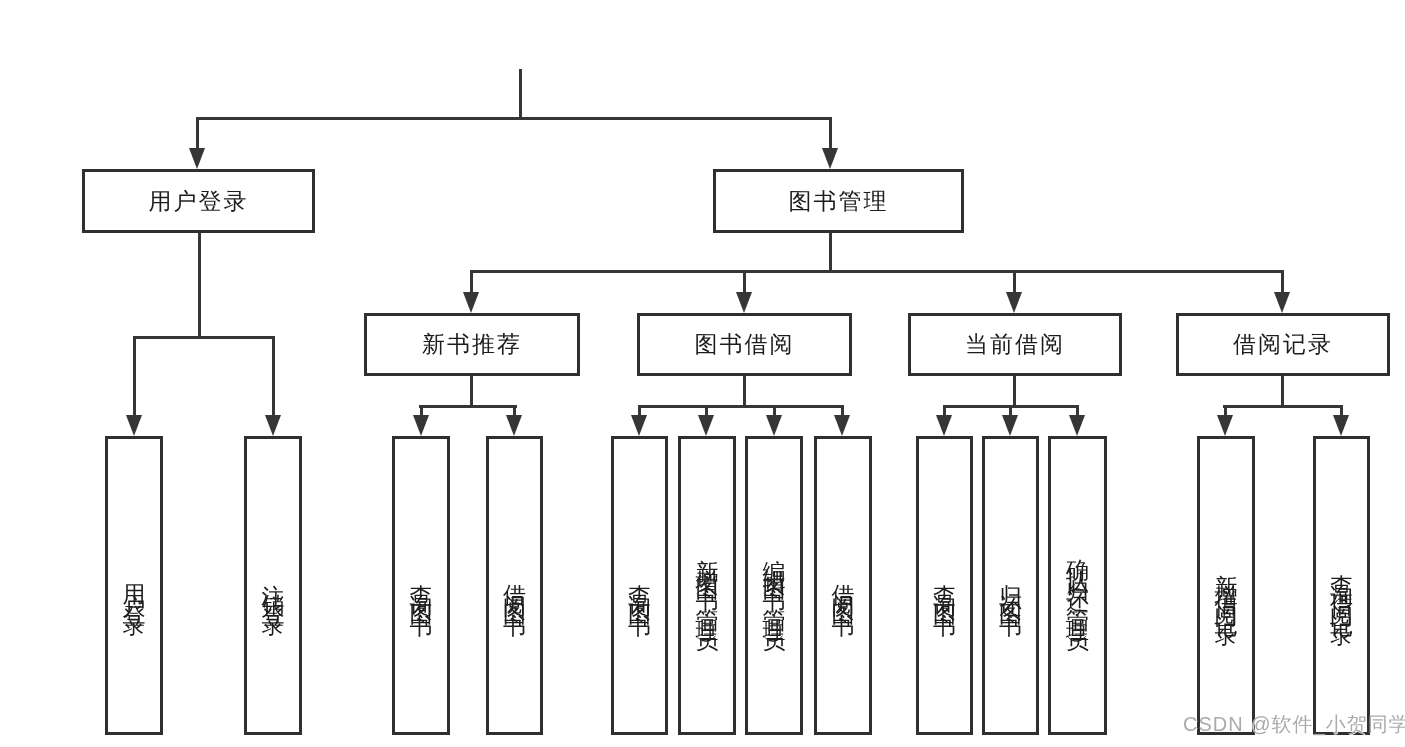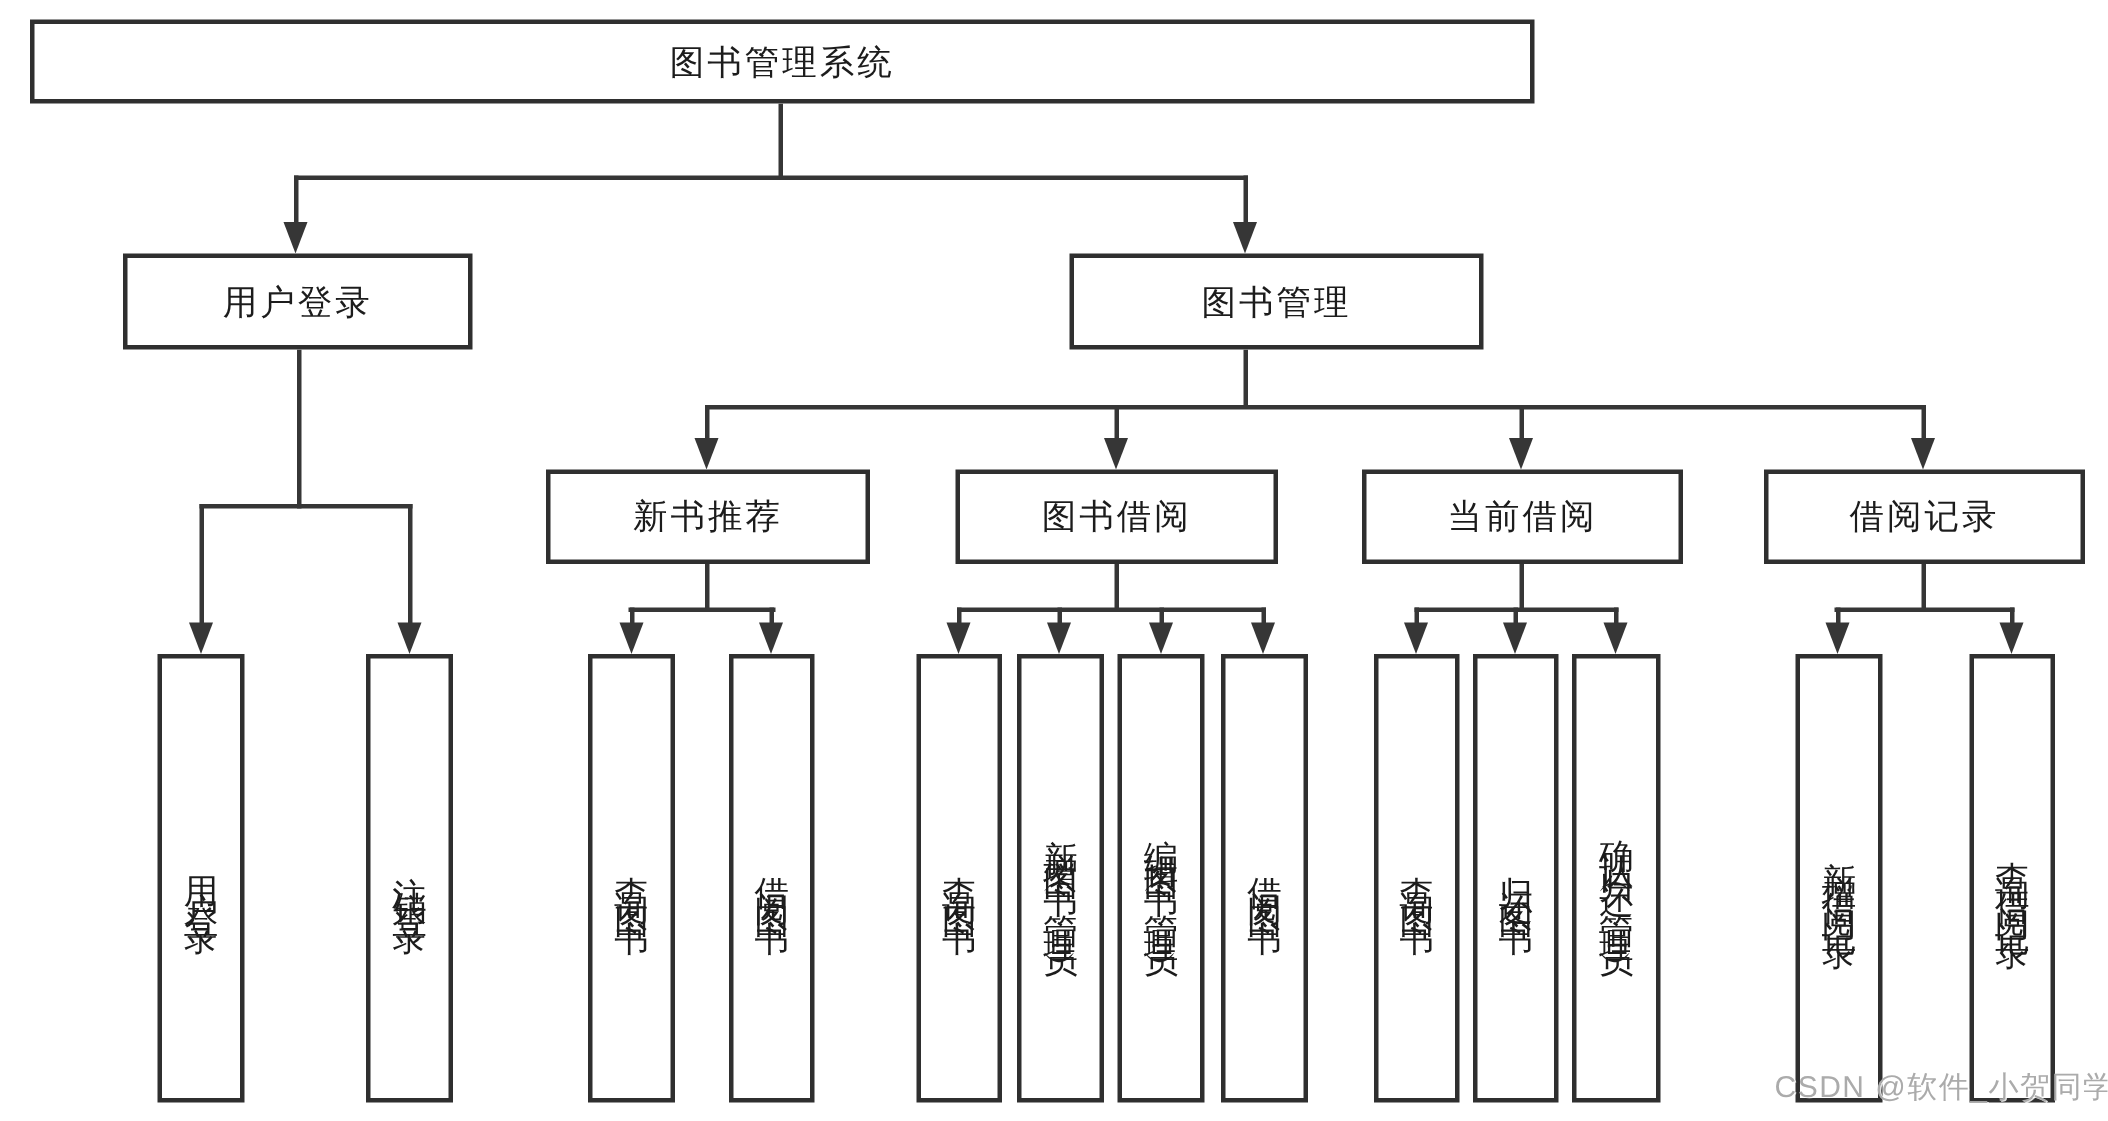--- a/index.html
+++ b/index.html
@@ -56,21 +56,21 @@
     width: 0;
     height: 0;
     border-left: 8px solid transparent;
     border-right: 8px solid transparent;
     border-top: 21px solid #363636;
     z-index: 1;
   }
   
   #n-root            { left: 20px;   top: 13px;  width: 1003px; height: 56px; }
   #n-user-login      { left: 82px;   top: 169px; width: 233px;  height: 64px; }
-  #n-book-mgmt       { left: 713px;  top: 169px; width: 276px;  height: 64px; }
+  #n-book-mgmt       { left: 713px;  top: 169px; width: 251px;  height: 64px; }
   #n-new-books       { left: 364px;  top: 313px; width: 216px;  height: 63px; }
   #n-book-borrow     { left: 637px;  top: 313px; width: 215px;  height: 63px; }
   #n-current-borrow  { left: 908px;  top: 313px; width: 214px;  height: 63px; }
   #n-borrow-records  { left: 1176px; top: 313px; width: 214px;  height: 63px; }
   #l-user-login      { left: 105px;  top: 436px; width: 58px; height: 299px; }
   #l-logout          { left: 244px;  top: 436px; width: 58px; height: 299px; }
   #l-g2-query        { left: 392px;  top: 436px; width: 58px; height: 299px; }
   #l-g2-borrow       { left: 486px;  top: 436px; width: 57px; height: 299px; }
   #l-g3-query        { left: 611px;  top: 436px; width: 57px; height: 299px; }
   #l-g3-add          { left: 678px;  top: 436px; width: 58px; height: 299px; }
@@ -150,21 +150,20 @@
   <div class="line" style="left:1076px;top:405px;width:3px;height:13px;"></div>
   <div class="ah" style="left:1069px;top:415px;"></div>
 
   <div class="line" style="left:1281px;top:376px;width:3px;height:31px;"></div>
   <div class="line" style="left:1223px;top:405px;width:120px;height:3px;"></div>
   <div class="line" style="left:1224px;top:405px;width:3px;height:13px;"></div>
   <div class="ah" style="left:1217px;top:415px;"></div>
   <div class="line" style="left:1340px;top:405px;width:3px;height:13px;"></div>
   <div class="ah" style="left:1333px;top:415px;"></div>
 
-  <div class="node h-node" id="n-root">图书管理系统</div>
 
   <div class="node h-node" id="n-user-login">用户登录</div>
   <div class="node h-node" id="n-book-mgmt">图书管理</div>
 
   <div class="node h-node" id="n-new-books">新书推荐</div>
   <div class="node h-node" id="n-book-borrow">图书借阅</div>
   <div class="node h-node" id="n-borrow-records">借阅记录</div>
   <div class="node h-node" id="n-current-borrow">当前借阅</div>
 
   <div class="node v-node" id="l-user-login">用户登录</div>

